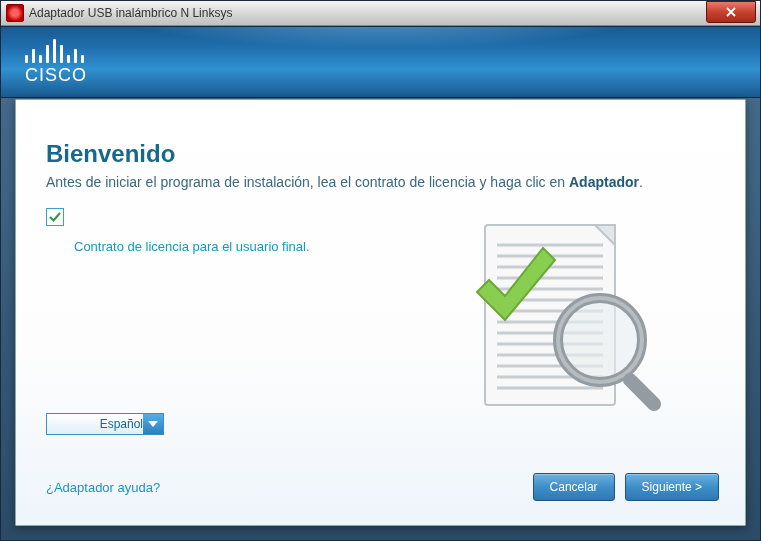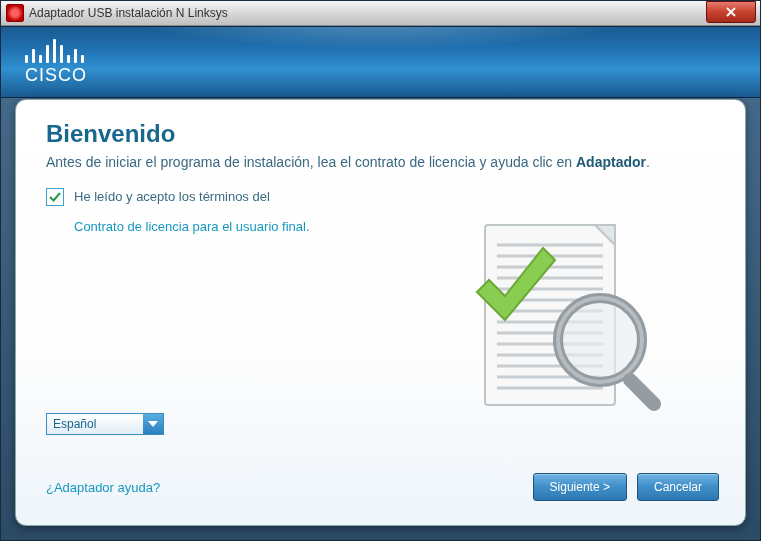--- a/index.html
+++ b/index.html
@@ -93,23 +93,23 @@
     font-weight: normal;
   }
   .content-panel {
     position: absolute;
     left: 14px;
     right: 14px;
     top: 98px;
     bottom: 14px;
     background: linear-gradient(to bottom, #ffffff 0%, #fdfdfd 60%, #eef5fb 100%);
     border: 1px solid #8aa;
-    border-radius: 11px;
+    border-radius: 1px;
     box-shadow: 0 2px 8px rgba(0,0,0,0.4);
-    padding: 16px 30px;
+    padding: 36px 30px;
     box-sizing: border-box;
   }
   .welcome-title {
     font-size: 24px;
     font-weight: bold;
     color: #17688f;
     margin: 4px 0 6px 0;
   }
   .welcome-sub {
     font-size: 14px;
@@ -159,20 +159,21 @@
     left: 30px;
     bottom: 90px;
     width: 118px;
     height: 22px;
     background: linear-gradient(to bottom, #ffffff, #e2eef7);
     border: 1px solid #3a8fc0;
     display: flex;
     align-items: center;
     cursor: pointer;
     box-sizing: border-box;
+    text-align: right;
   }
   .lang-select-text {
     flex: 1;
     font-size: 12px;
     color: #17688f;
     padding-left: 6px;
   }
   .lang-select-arrow {
     width: 20px;
     height: 100%;
@@ -210,21 +211,21 @@
     box-shadow: inset 0 1px 0 rgba(255,255,255,0.3);
   }
 </style>
 </head>
 <body>
 
 <div class="window">
 
   <div class="titlebar">
     <div class="titlebar-icon"></div>
-    <div class="titlebar-text">Adaptador USB instalación N Linksys</div>
+    <div class="titlebar-text">Adaptador USB inalámbrico N Linksys</div>
     <div class="close-btn">
       <svg width="12" height="10" viewBox="0 0 12 10">
         <path d="M2 1 L10 9 M10 1 L2 9" stroke="#fff" stroke-width="1.8" fill="none"></path>
       </svg>
     </div>
   </div>
 
   <div class="header-band">
     <div class="cisco-logo">
       <div class="cisco-bars">
@@ -239,31 +240,31 @@
         <span style="height:8px"></span>
       </div>
       <div class="cisco-text">CISCO</div>
     </div>
   </div>
 
   <div class="content-panel">
 
     <div class="welcome-title">Bienvenido</div>
     <div class="welcome-sub">
-      <span>Antes de iniciar el programa de instalación, lea el contrato de licencia y ayuda clic en </span><b>Adaptador</b><span>.</span>
+      <span>Antes de iniciar el programa de instalación, lea el contrato de licencia y haga clic en </span><b>Adaptador</b><span>.</span>
     </div>
 
     <div class="agree-row">
       <div class="checkbox">
         <svg viewBox="0 0 12 12">
           <path d="M1 6 L4.5 9.5 L11 2" stroke="#2a9a4a" stroke-width="2" fill="none"></path>
         </svg>
       </div>
       <div class="agree-text">
-        <span>He leído y acepto los términos del</span><br>
+        <br>
         <span class="link">Contrato de licencia para el usuario final.</span>
       </div>
     </div>
 
     <svg class="doc-illustration" viewBox="0 0 220 200">
       <rect x="30" y="5" width="130" height="180" rx="3" fill="#f8f8f8" stroke="#b8c0c4" stroke-width="2"></rect>
       <path d="M140 5 L160 25 L160 5 Z" fill="#e0e4e6" stroke="#b8c0c4" stroke-width="2"></path>
       <g stroke="#c2c8cc" stroke-width="3">
         <line x1="42" y1="25" x2="148" y2="25"></line>
         <line x1="42" y1="36" x2="148" y2="36"></line>
@@ -291,19 +292,19 @@
       <div class="lang-select-arrow">
         <svg width="10" height="6" viewBox="0 0 10 6">
             <path d="M0 0 L5 6 L10 0 Z" fill="#fff"></path>
           </svg>
       </div>
     </div>
 
     <div class="help-link">¿Adaptador ayuda?</div>
 
     <div class="button-row">
+      <div class="wbtn">Cancelar</div>
       <div class="wbtn">Siguiente &gt;</div>
-      <div class="wbtn">Cancelar</div>
     </div>
 
   </div>
 
 </div>
 
 </body></html>

